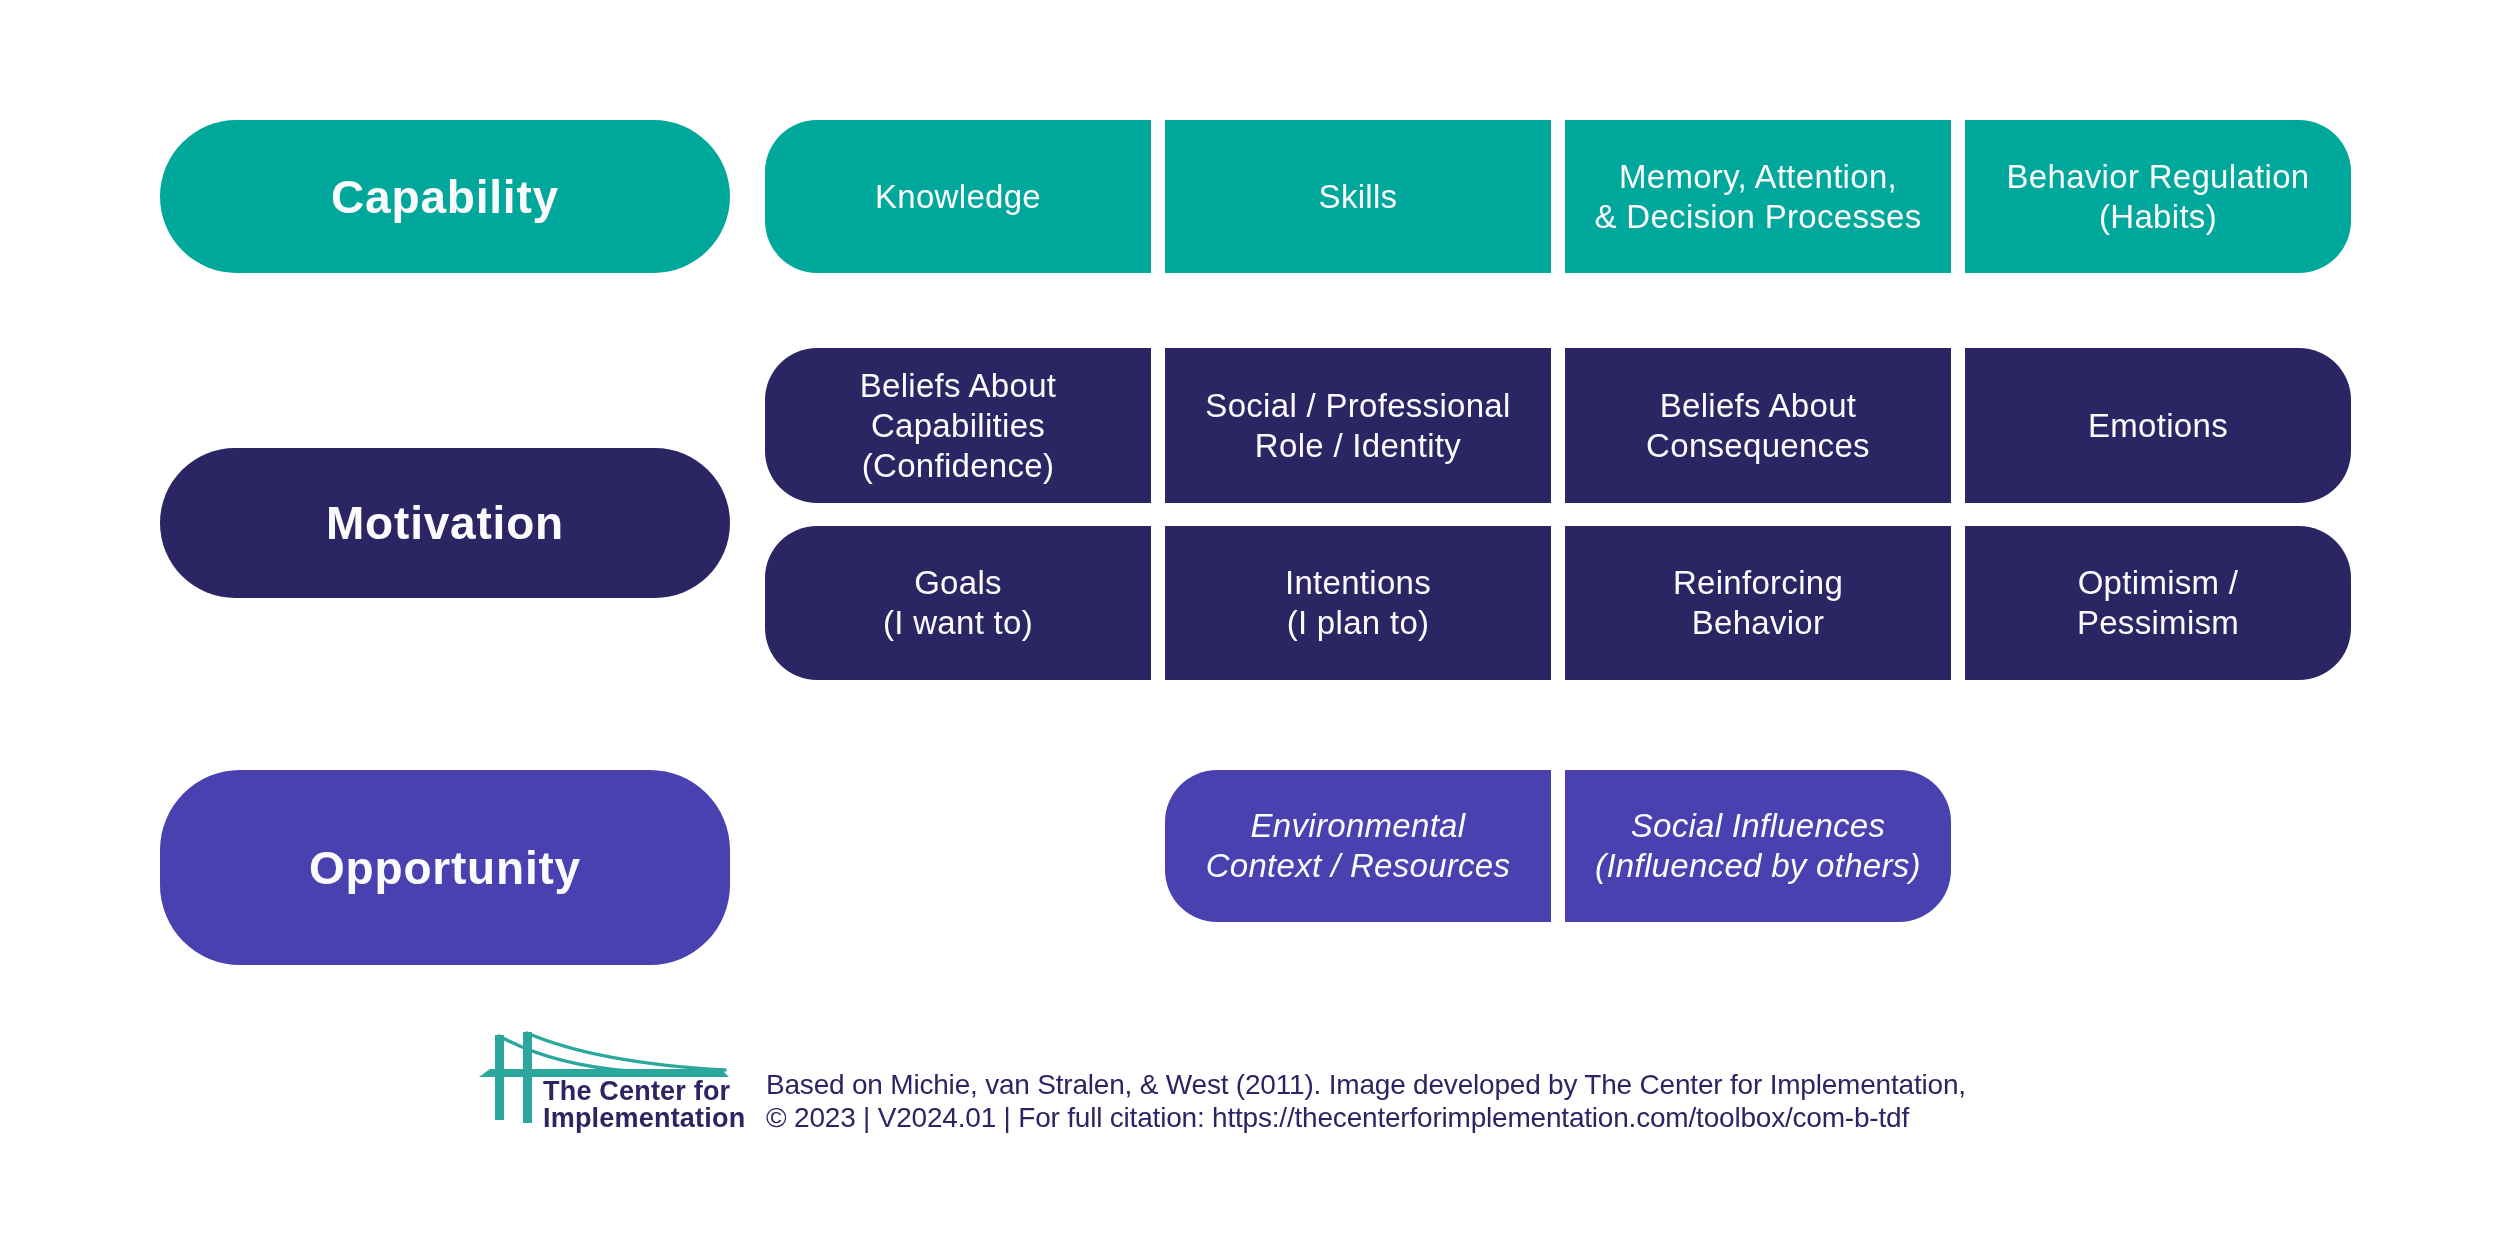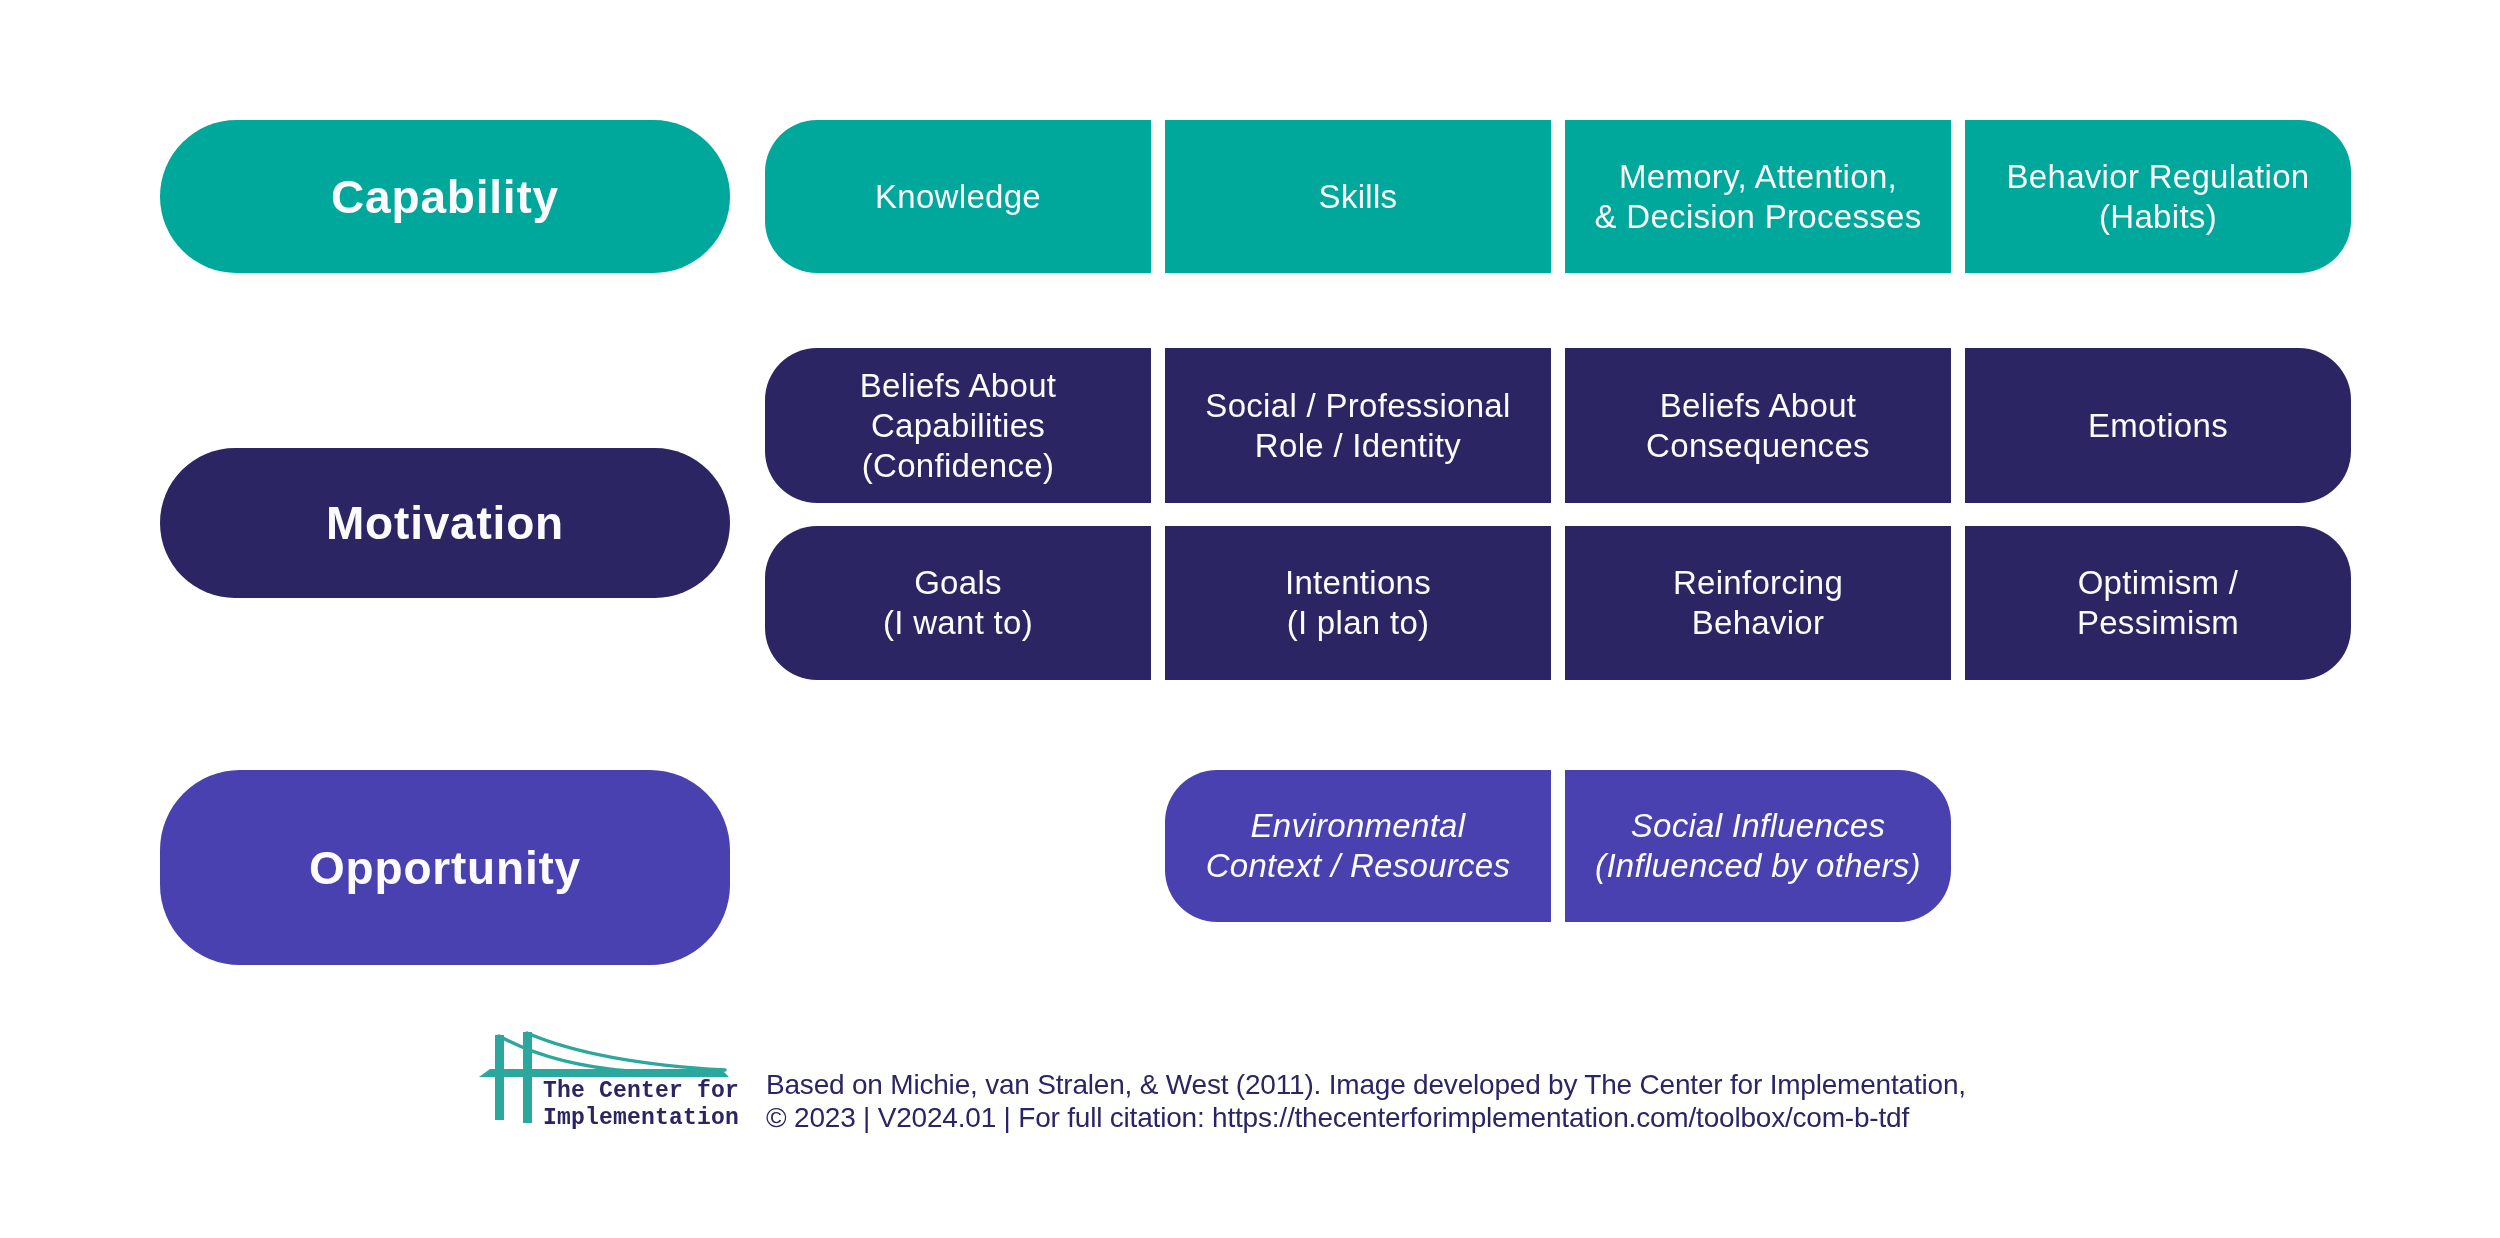--- a/index.html
+++ b/index.html
@@ -77,25 +77,24 @@
     left: 477px;
     top: 1027px;
     width: 253px;
     height: 96px;
   }
   .logo-text {
     position: absolute;
     left: 543px;
     top: 1078px;
     color: var(--navy);
-    font-size: 23px;
+    font-size: 27px;
     font-weight: 700;
     line-height: 27px;
     letter-spacing: 0.2px;
-    font-family: Liberation Mono, monospace;
   }
   .citation {
     position: absolute;
     left: 766px;
     top: 1068px;
     color: var(--navy);
     font-size: 28px;
     font-weight: 400;
     line-height: 33px;
     letter-spacing: -0.2px;

